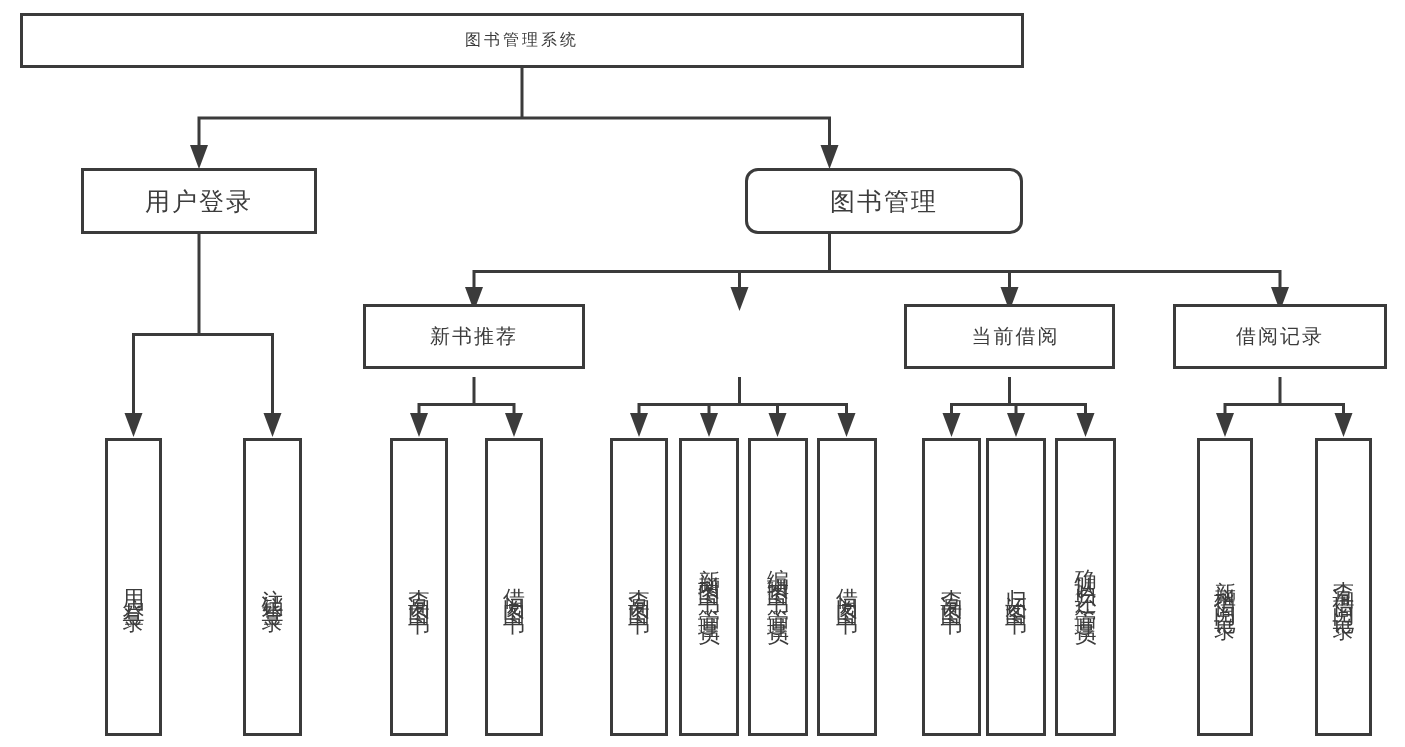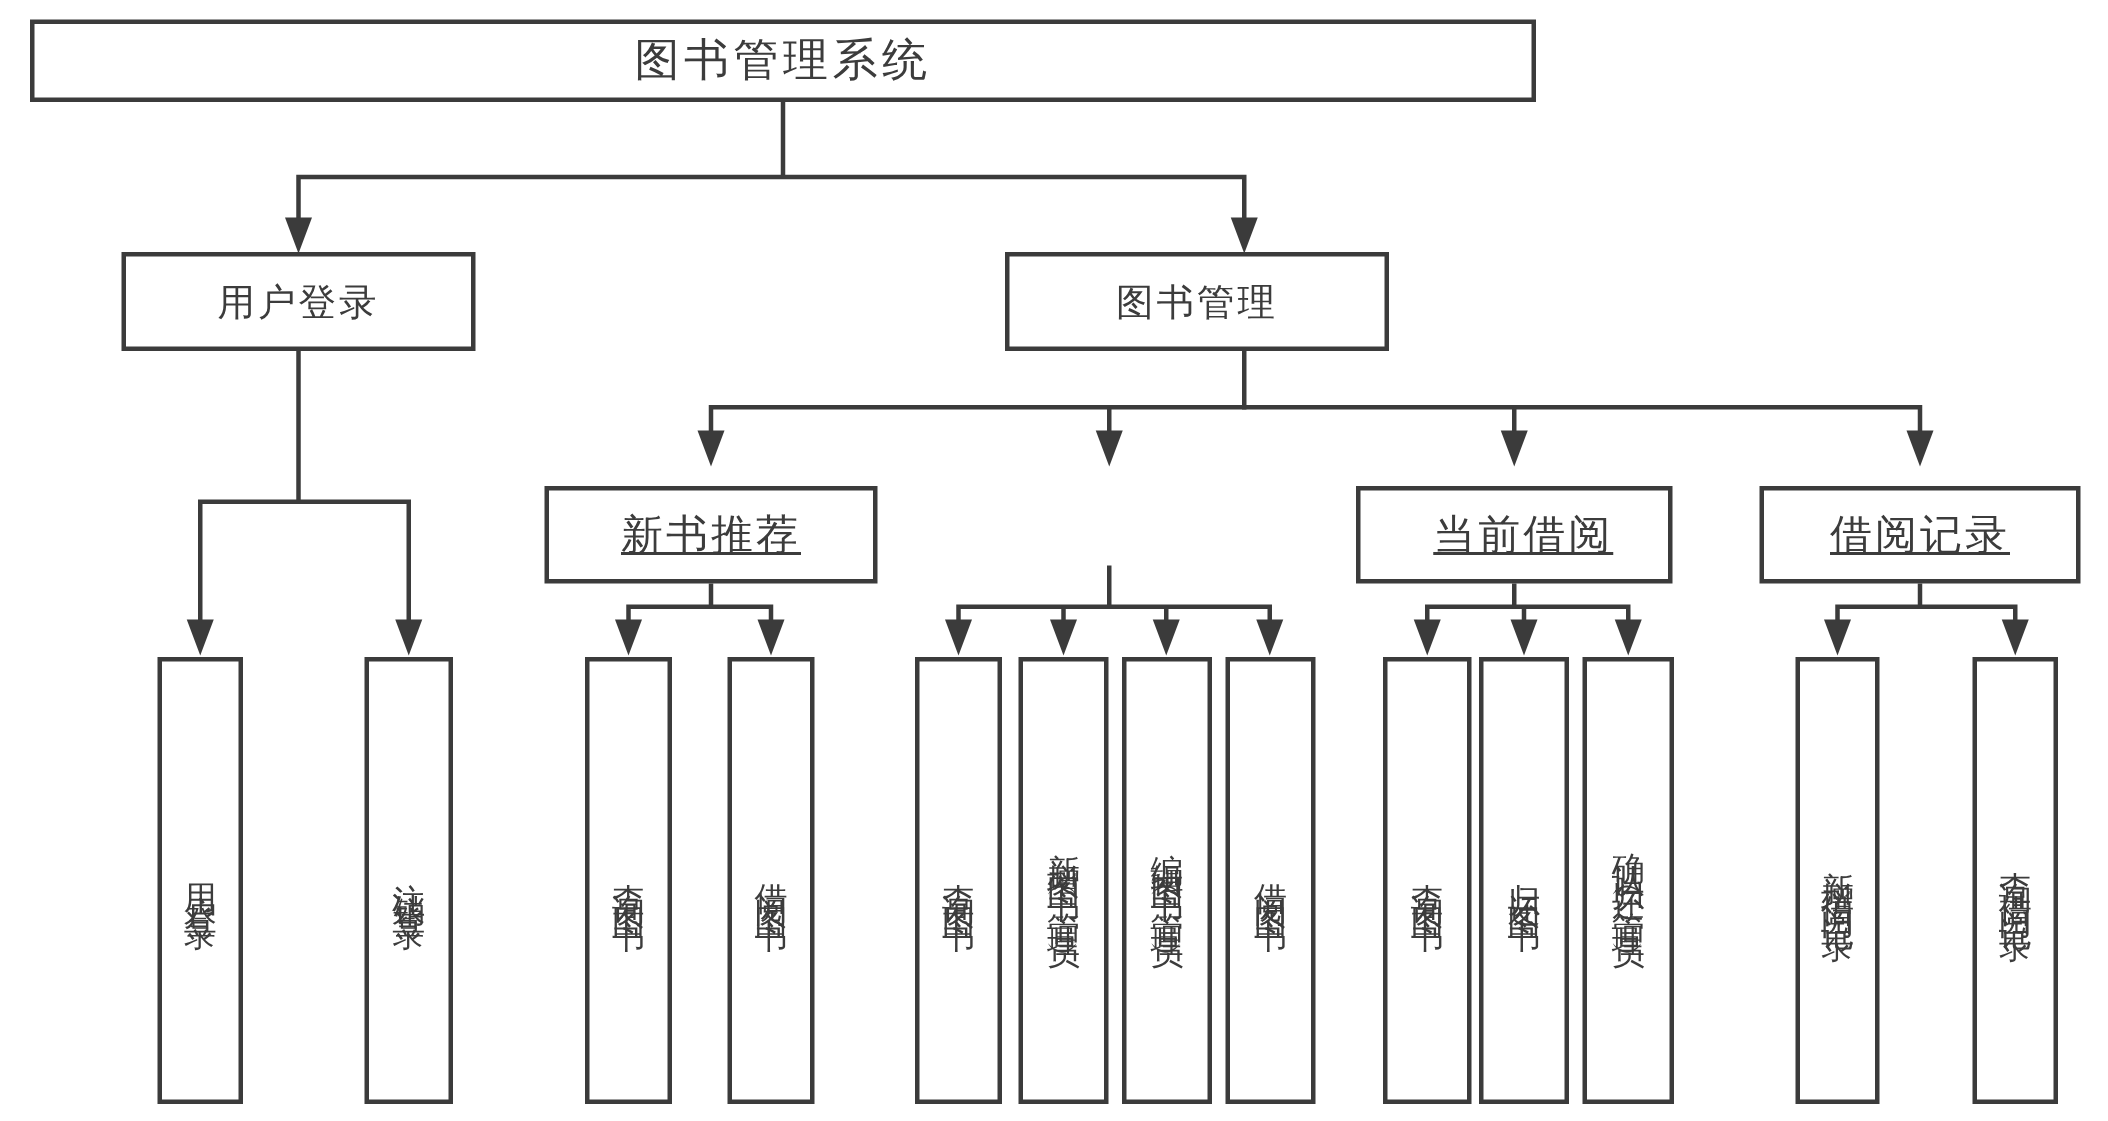--- a/index.html
+++ b/index.html
@@ -14,23 +14,23 @@
   .box{
     position:absolute;
     box-sizing:border-box;
     border:3px solid #3b3b3b;
     background:#ffffff;
     color:#3c3c3c;
     display:flex;align-items:center;justify-content:center;
     z-index:2;
     text-align:center;
   }
-  .lvl1{left:20px;top:13px;width:1004px;height:55px;font-size:30px;letter-spacing:3px;}
+  .lvl1{left:20px;top:13px;width:1004px;height:55px;font-size:16px;letter-spacing:3px;}
   .lvl2{top:168px;height:66px;font-size:25px;letter-spacing:2px;}
-  .lvl3{top:324px;height:65px;font-size:28px;letter-spacing:2px;text-decoration:underline;}
+  .lvl3{top:304px;height:65px;font-size:20px;letter-spacing:2px;}
   .leaf{
     top:438px;height:298px;
     writing-mode:vertical-rl;
     font-size:22px;letter-spacing:8px;
     line-height:1;
   }
   #watermark{
     position:absolute;
     right:7px;top:714px;
     z-index:3;
@@ -89,21 +89,21 @@
 
     <path d="M1280 377 V406"></path>
     <path d="M1225 420 V404.5 H1343.5 V420"></path>
     <polygon fill="#3b3b3b" stroke="none" points="1216,413 1234,413 1225,437"></polygon>
     <polygon fill="#3b3b3b" stroke="none" points="1334.5,413 1352.5,413 1343.5,437"></polygon>
   </svg>
 
   <div class="box lvl1">图书管理系统</div>
 
   <div class="box lvl2" style="left:81px;width:236px;">用户登录</div>
-  <div class="box lvl2" style="left:670px;width:256px;">图书管理</div>
+  <div class="box lvl2" style="left:745px;width:278px;border-radius:13px;">图书管理</div>
 
   <div class="box lvl3" style="left:363px;width:222px;">新书推荐</div>
   <div class="box lvl3" style="left:904px;width:211px;padding-left:12px;">当前借阅</div>
   <div class="box lvl3" style="left:1173px;width:214px;">借阅记录</div>
 
   <div class="box leaf" style="left:105px;width:57px;">用户登录</div>
   <div class="box leaf" style="left:243px;width:59px;">注销登录</div>
 
   <div class="box leaf" style="left:390px;width:58px;">查询图书</div>
   <div class="box leaf" style="left:485px;width:58px;">借阅图书</div>

